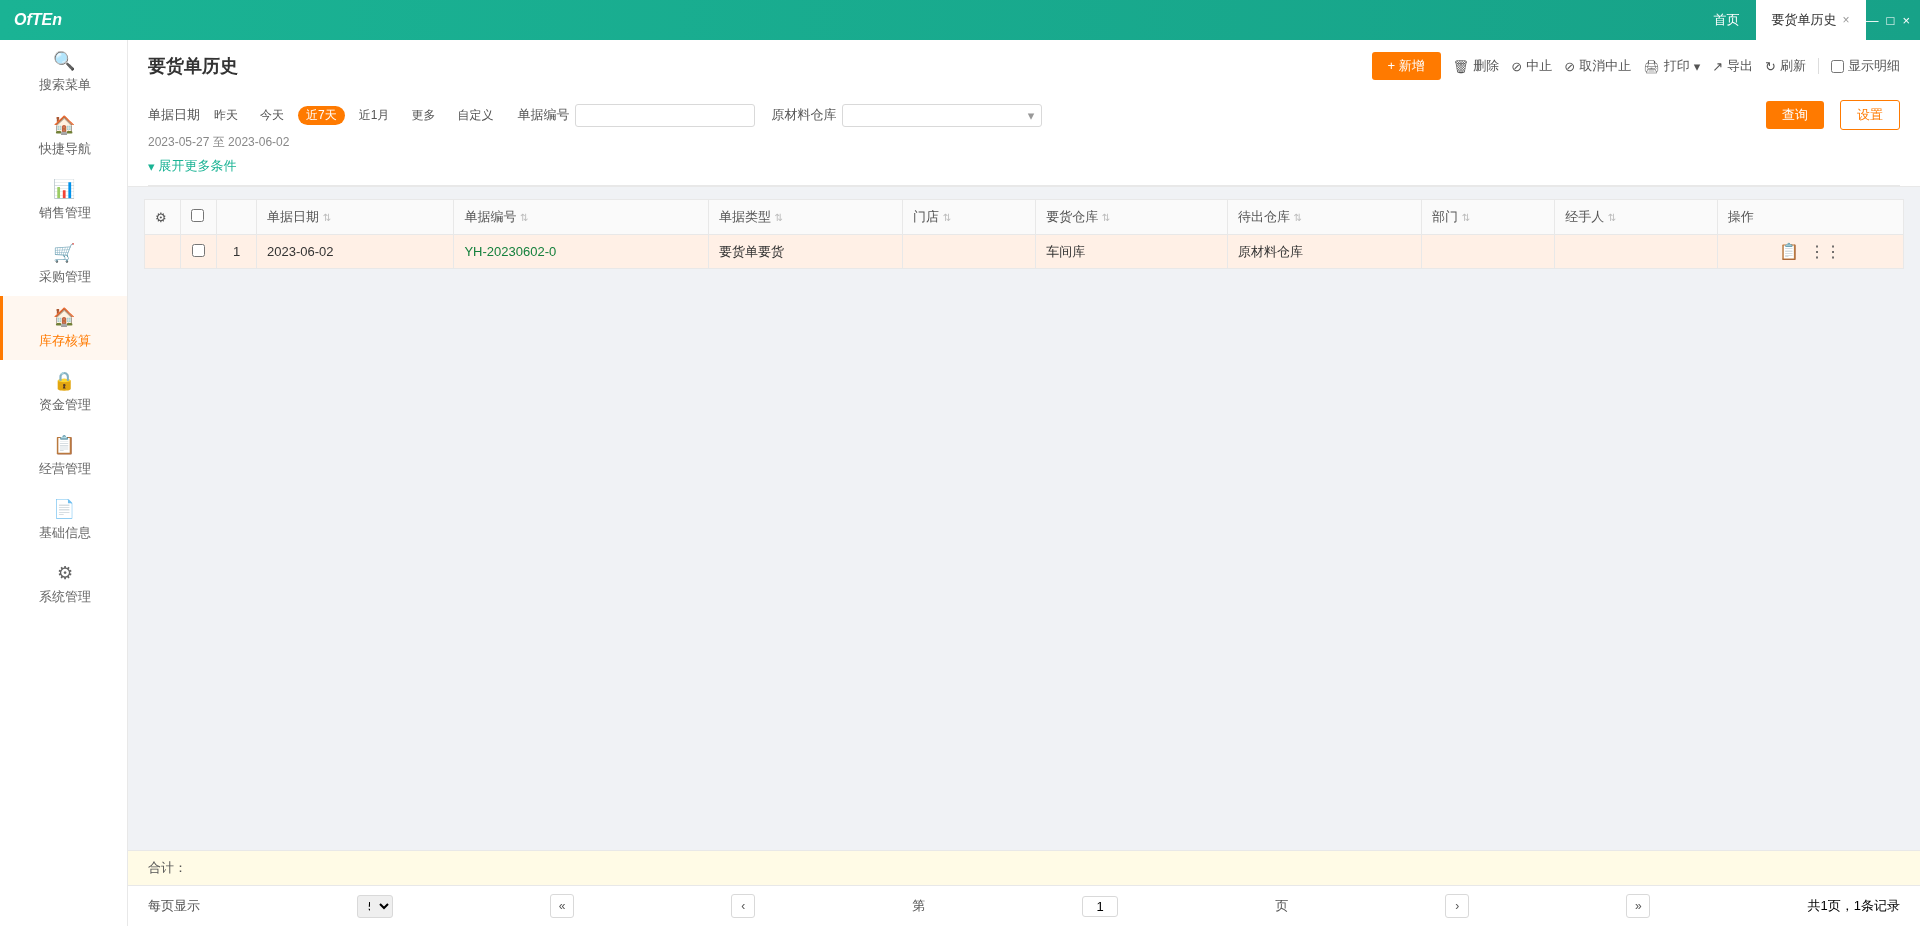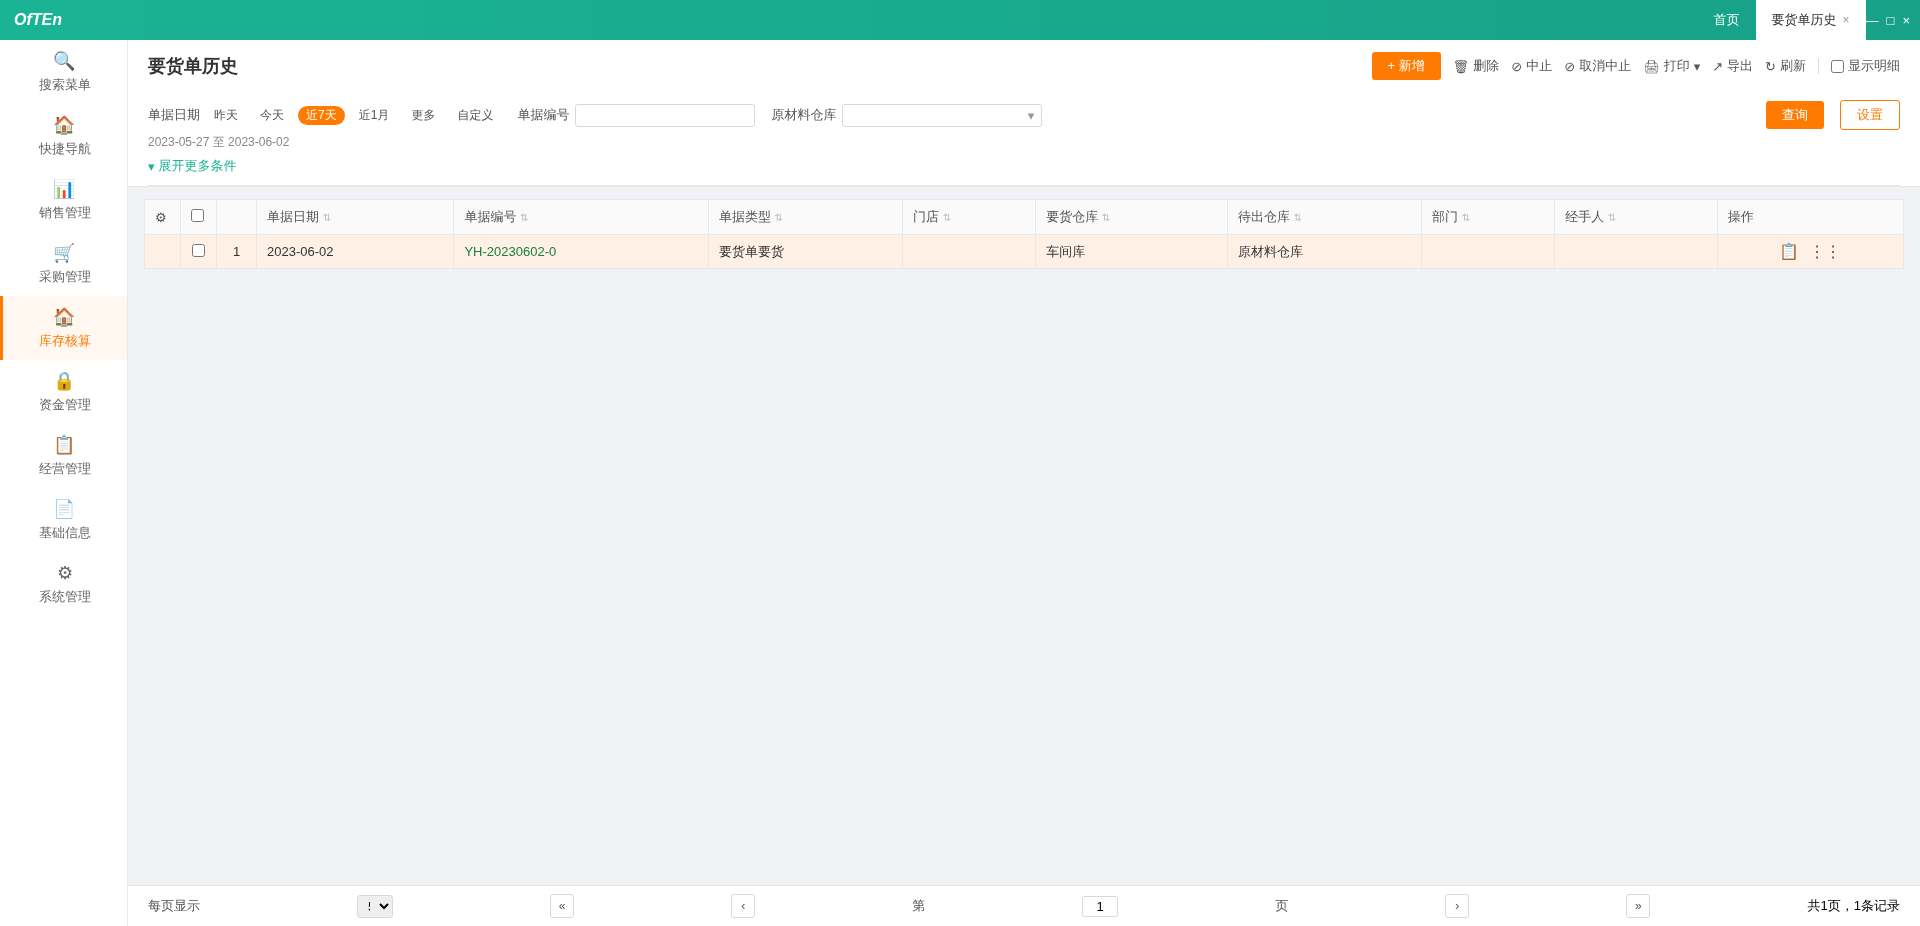--- a/index.html
+++ b/index.html
@@ -559,20 +559,23 @@
             </td>
             <td style="text-align:center;">
               <span class="row-action" title="编辑">📋</span>
               <span class="row-action" title="明细" style="margin-left:6px;">⋮⋮</span>
             </td>
           </tr>
         </tbody>
       </table>
     </div>
 
+    <div class="footer-total">
+      <span>合计：</span>
+    </div>
 
     <div class="pagination-bar">
       <span class="pagination-label">每页显示</span>
       <select class="page-size-select">
         <option value="50">50</option>
         <option value="10">10</option>
         <option value="20">20</option>
         <option value="100">100</option>
       </select>
       <button class="page-btn">«</button>

